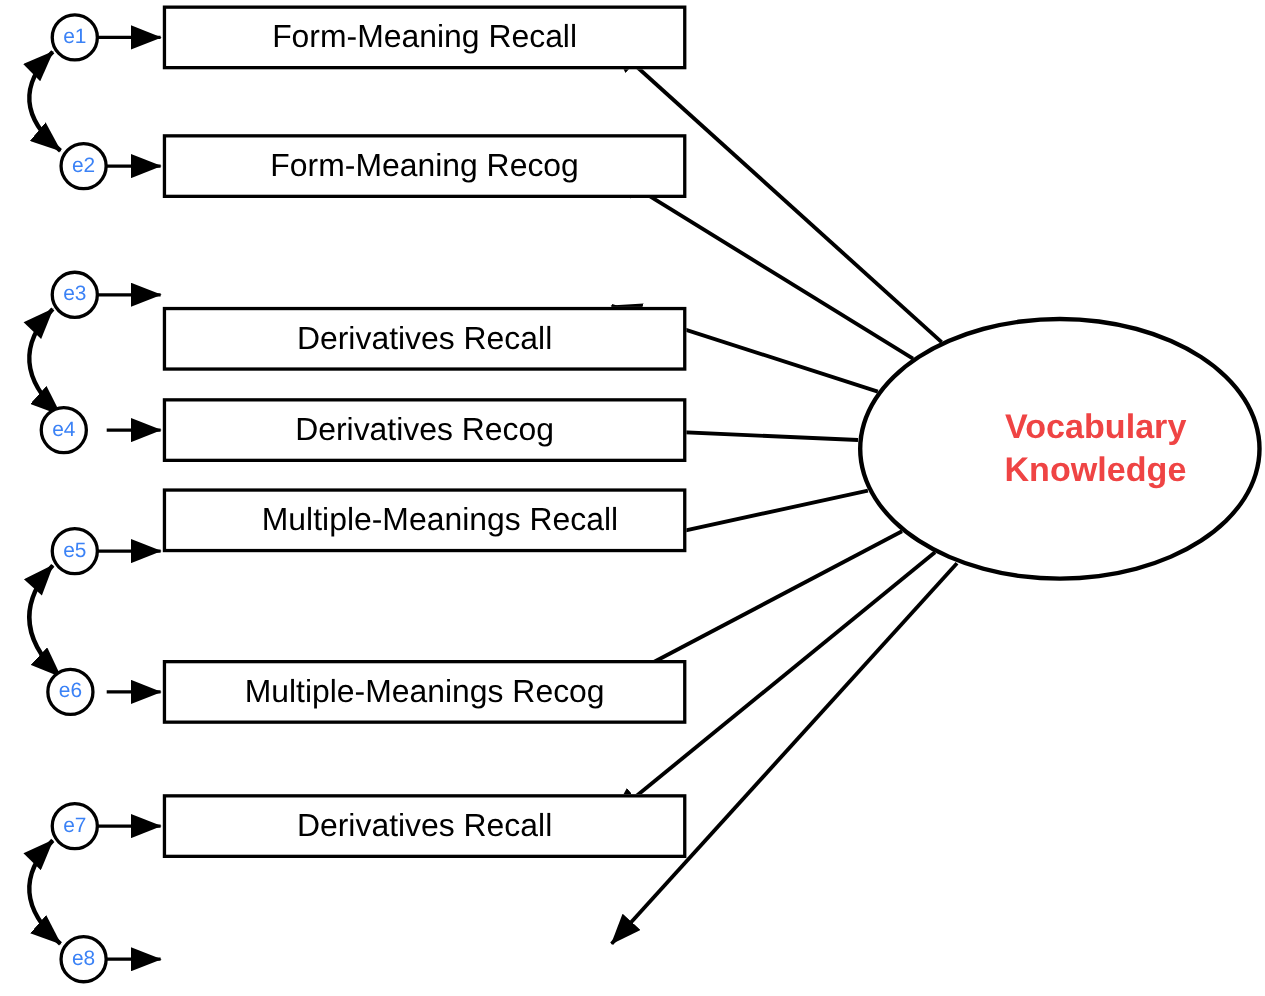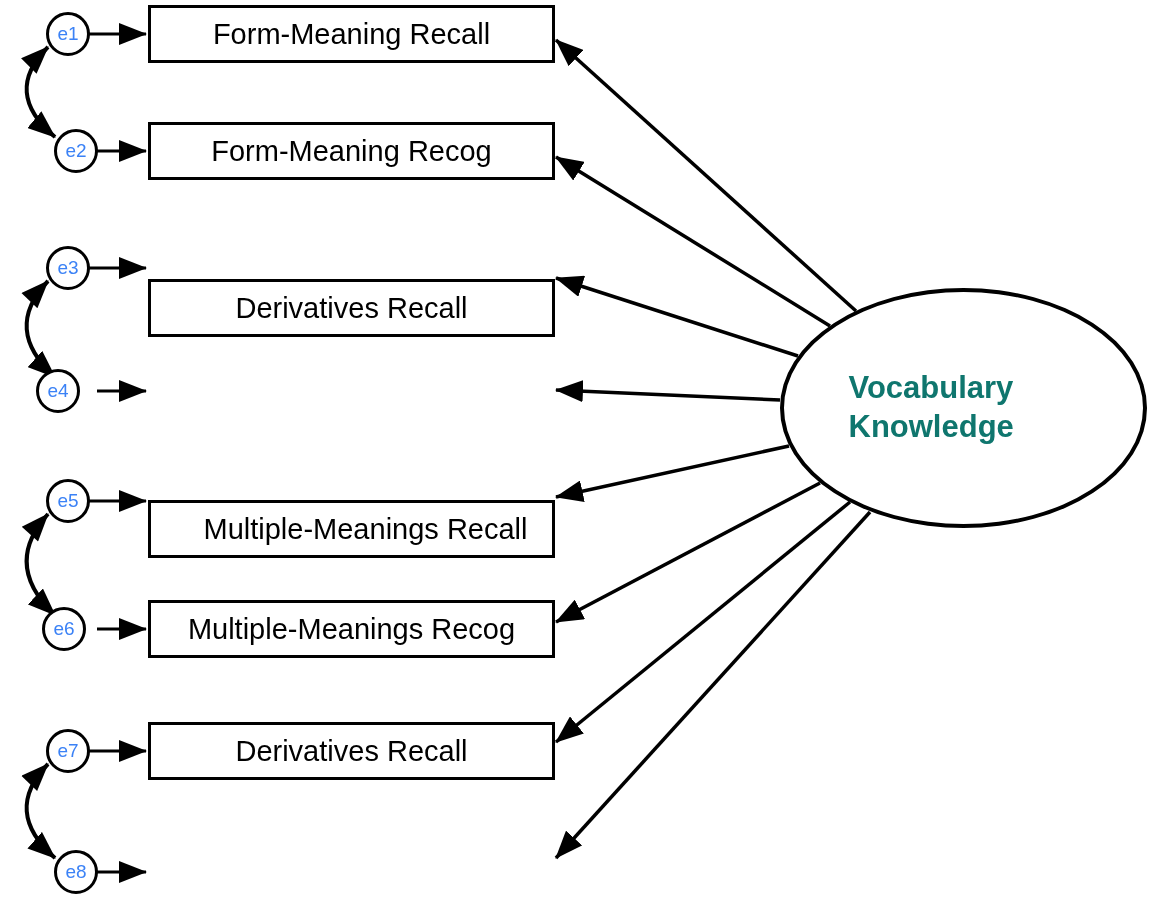--- a/index.html
+++ b/index.html
@@ -18,21 +18,21 @@
   #connector-layer {
     position: absolute;
     left: 0;
     top: 0;
     width: 1150px;
     height: 905px;
   }
   .indicator-box {
     position: absolute;
     left: 148px;
-    width: 407px;
+    width: 476px;
     height: 58px;
     box-sizing: border-box;
     border: 3px solid #000000;
     background: #ffffff;
     display: flex;
     align-items: center;
     justify-content: center;
     font-size: 29px;
     color: #000000;
     white-space: nowrap;
@@ -61,25 +61,25 @@
     border: 4px solid #000000;
     border-radius: 50%;
     background: #ffffff;
     display: flex;
     align-items: center;
     justify-content: center;
   }
   .latent-label {
     display: block;
     max-width: 230px;
-    text-align: left;
+    text-align: right;
     font-size: 31px;
     font-weight: bold;
     line-height: 1.25;
-    color: #0f766e;
+    color: #ef4444;
   }
 </style>
 </head>
 <body>
 
 <div id="canvas">
 
   <svg id="connector-layer" viewBox="0 0 1150 905" xmlns="http://www.w3.org/2000/svg">
     <defs>
       <marker id="ah-end" markerUnits="userSpaceOnUse" markerWidth="30" markerHeight="22" refX="27" refY="11" orient="auto">
@@ -116,21 +116,22 @@
       <path d="M48,47  Q2,92.5  55,137" marker-start="url(#ah-start)" marker-end="url(#ah-end)"></path>
       <path d="M48,281 Q2,329.5 55,377" marker-start="url(#ah-start)" marker-end="url(#ah-end)"></path>
       <path d="M48,514 Q2,565   55,615" marker-start="url(#ah-start)" marker-end="url(#ah-end)"></path>
       <path d="M48,764 Q2,811.5 55,858" marker-start="url(#ah-start)" marker-end="url(#ah-end)"></path>
     </g>
   </svg>
 
   <div class="indicator-box" style="top:5px;">Form-Meaning Recall</div>
   <div class="indicator-box" style="top:122px;">Form-Meaning Recog</div>
   <div class="indicator-box" style="top:239px;margin-top:40px;">Derivatives Recall</div>
-  <div class="indicator-box" style="top:500px;padding-left:28px;">Multiple-Meanings Recall</div>
+  <div class="indicator-box" style="top:362px;">Derivatives Recog</div>
+  <div class="indicator-box" style="top:444px;padding-left:28px;">Multiple-Meanings Recall</div>
   <div class="indicator-box" style="top:600px;">Multiple-Meanings Recog</div>
   <div class="indicator-box" style="top:722px;">Derivatives Recall</div>
 
   <div class="error-circle" style="left:46px; top:12px;">e1</div>
   <div class="error-circle" style="left:54px; top:129px;">e2</div>
   <div class="error-circle" style="left:46px; top:246px;">e3</div>
   <div class="error-circle" style="left:36px; top:369px;">e4</div>
   <div class="error-circle" style="left:46px; top:479px;">e5</div>
   <div class="error-circle" style="left:42px; top:607px;">e6</div>
   <div class="error-circle" style="left:46px; top:729px;">e7</div>

